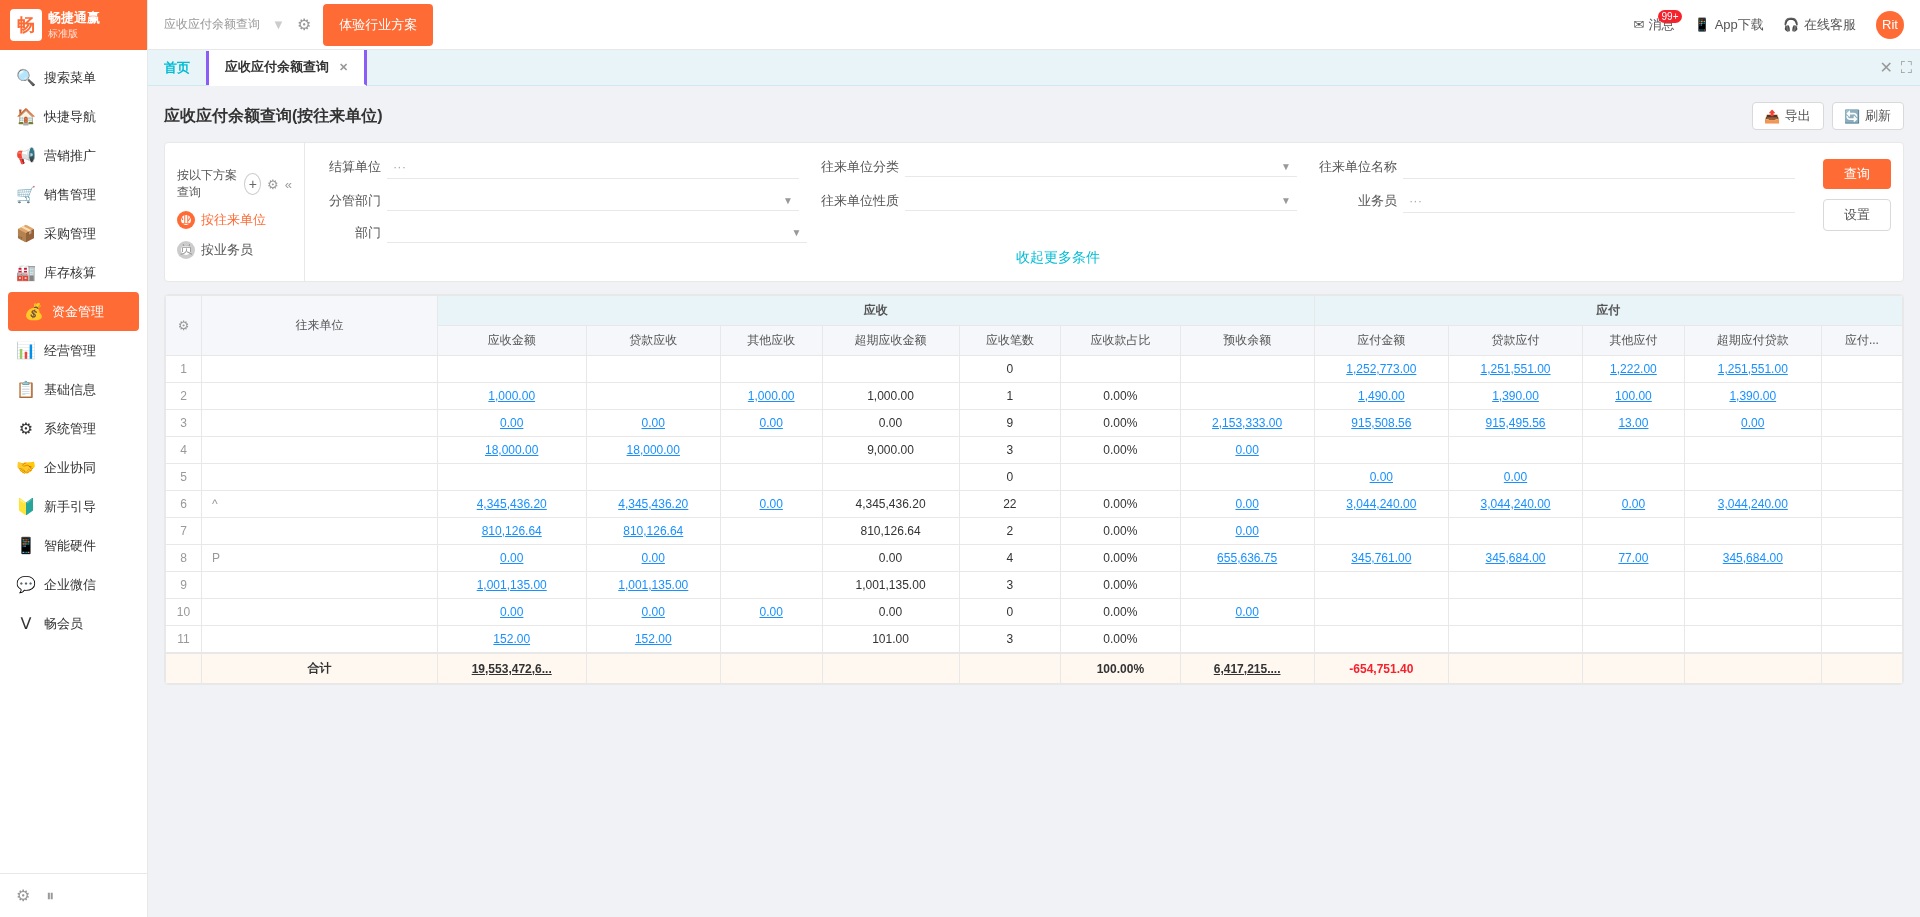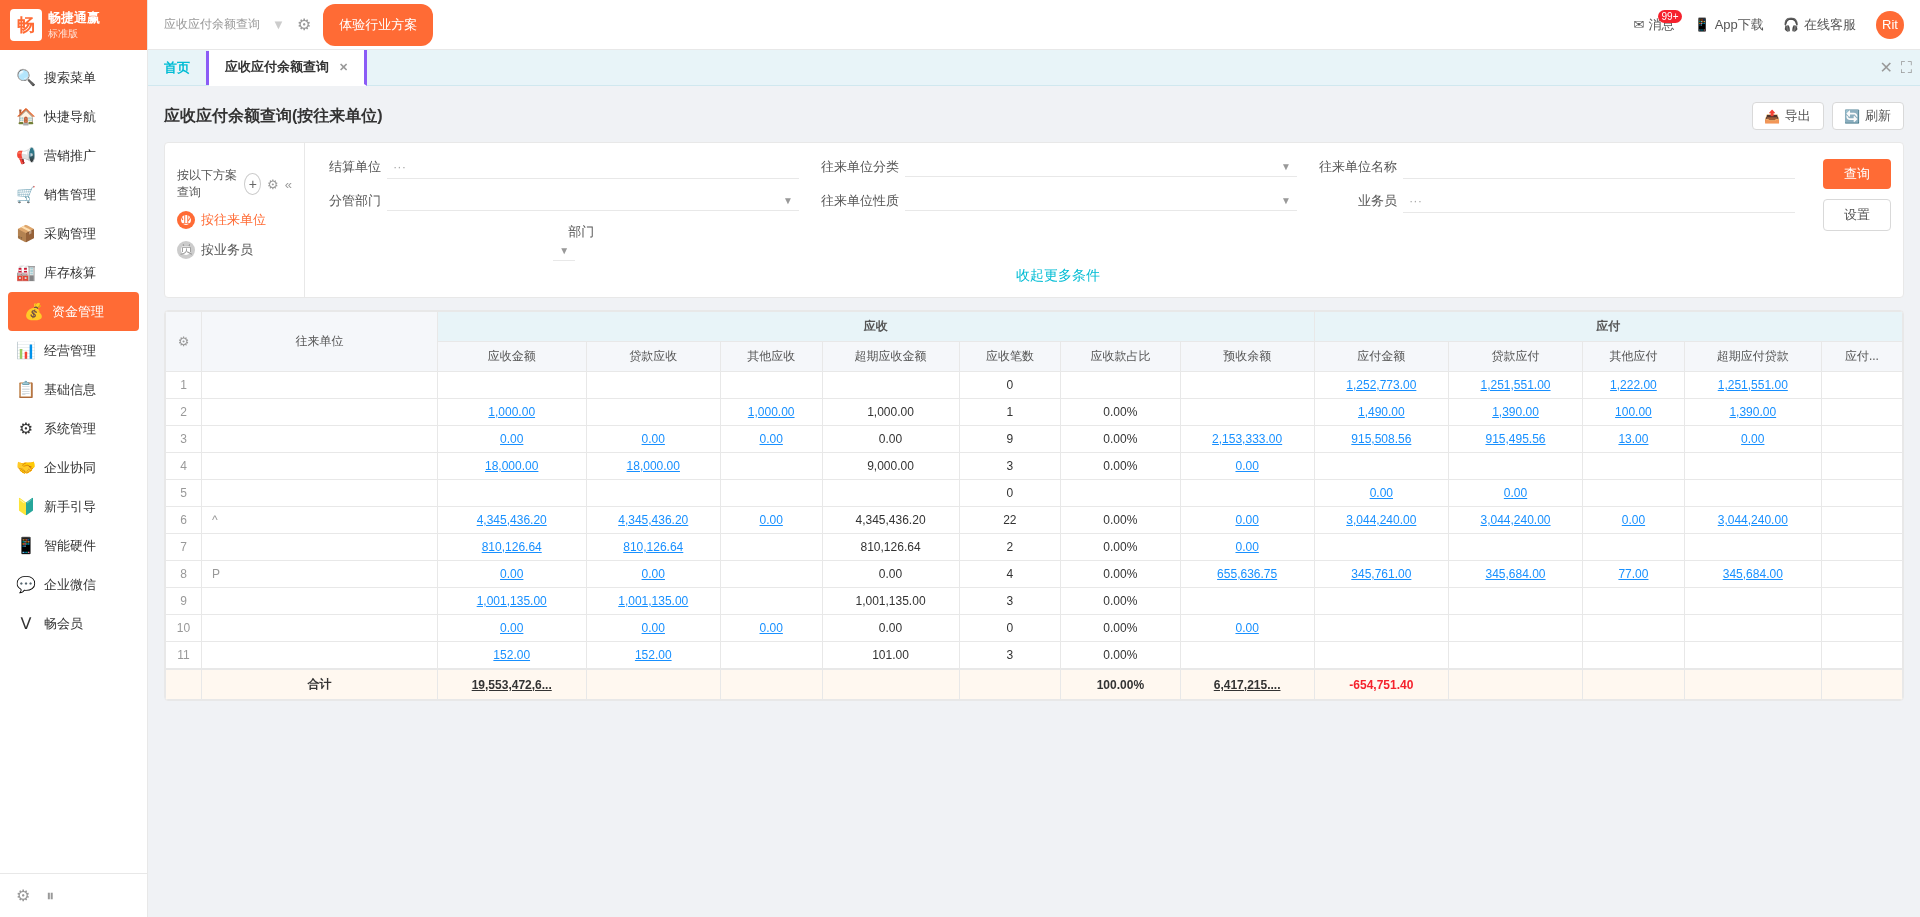--- a/index.html
+++ b/index.html
@@ -26,21 +26,21 @@
     .sidebar-icon { font-size: 16px; width: 20px; text-align: center; }
     .sidebar-footer { padding: 12px 16px; display: flex; gap: 16px; align-items: center; border-top: 1px solid #e8e8e8; }
 
     
     .top-header {
       position: fixed; left: 148px; top: 0; right: 0; height: 50px;
       background: #fff; border-bottom: 1px solid #e8e8e8; display: flex; align-items: center; padding: 0 16px; gap: 12px;
       z-index: 100;
     }
     .header-btn-orange {
-      background: #ff6b35; color: #fff; border: none; border-radius: 12px; padding: 12px 16px; cursor: pointer; font-size: 13px;
+      background: #ff6b35; color: #fff; border: none; border-radius: 4px; padding: 12px 16px; cursor: pointer; font-size: 13px;
     }
     .header-right { margin-left: auto; display: flex; align-items: center; gap: 20px; }
     .header-badge-wrap { position: relative; }
     .header-badge { position: absolute; top: -6px; right: -8px; background: #f5222d; color: #fff; border-radius: 8px; font-size: 10px; padding: 1px 4px; }
     .header-icon-btn { display: flex; align-items: center; gap: 4px; cursor: pointer; color: #555; }
     .header-avatar { width: 28px; height: 28px; background: #ff6b35; border-radius: 50%; color: #fff; display: flex; align-items: center; justify-content: center; font-size: 11px; }
 
     
     .main-content {
       position: fixed; left: 148px; top: 50px; right: 0; bottom: 0; background: #f0f2f5; overflow: hidden; display: flex; flex-direction: column;
@@ -308,21 +308,21 @@
           </div>
           <div style="display:flex;align-items:center;gap:6px;flex:1;">
             <span style="color:#555;min-width:80px;text-align:right;">业务员</span>
             <div style="flex:1;border-bottom:1px solid #e8e8e8;padding:4px 6px;display:flex;align-items:center;justify-content:space-between;">
               <span style="color:#aaa;">···</span>
             </div>
           </div>
         </div>
 
         <div style="display:flex;align-items:center;gap:20px;margin-bottom:6px;">
-          <div style="display:flex;align-items:center;width:33%;flex-direction:column;">
+          <div style="display:flex;align-items:center;gap:6px;width:33%;">
             <span style="color:#555;min-width:60px;text-align:right;">部门</span>
             <div style="flex:1;border-bottom:1px solid #e8e8e8;padding:4px 6px;display:flex;align-items:center;justify-content:space-between;">
               <span></span>
               <span class="dropdown-arrow">▼</span>
             </div>
           </div>
         </div>
 
         <div style="text-align:center;">
           <span style="color:#00bcd4;font-size:14px;cursor:pointer;">收起更多条件</span>

